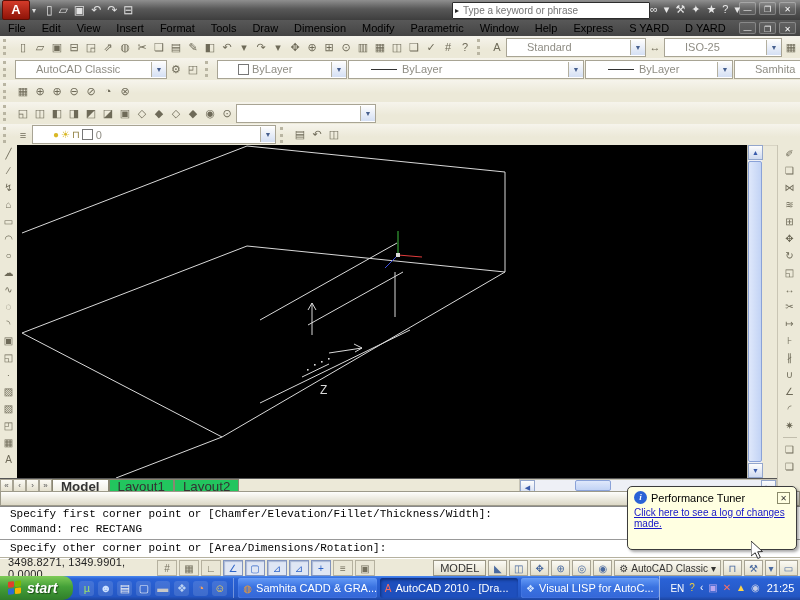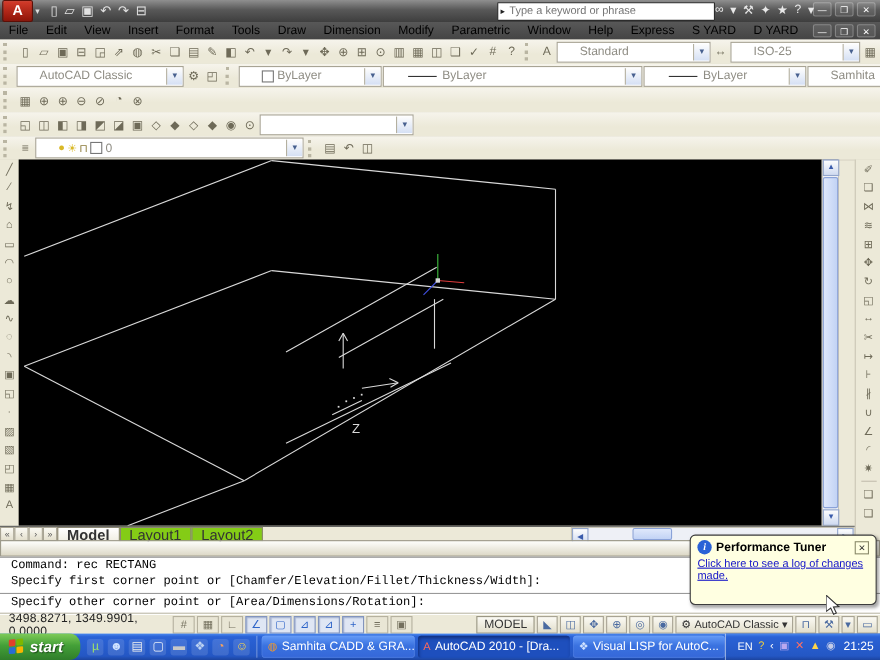--- a/index.html
+++ b/index.html
@@ -61,21 +61,21 @@
            display:flex;flex-direction:column}
   .sbtn{width:13px;height:13px;background:linear-gradient(#fdfdfd,#cfdaf0);border:1px solid #93a6cc;
         color:#3a5bab;font-size:7px;display:flex;align-items:center;justify-content:center;flex:none}
   #vthumb{margin:1px 0;flex:1;background:linear-gradient(90deg,#dfe8fb,#c2d3f5);border:1px solid #8aa2d8;border-radius:2px}
   
   #tabrow{left:0;top:478px;width:777px;height:13px;background:#ece9d8;border-top:1px solid #555;
           display:flex;align-items:stretch;font-size:10px}
   .navbtn{width:13px;background:linear-gradient(#fbfaf4,#e4e0ce);border:1px solid #a8a494;color:#555;
           font-size:8px;display:flex;align-items:center;justify-content:center;flex:none}
   .tab{padding:0 8px;border:1px solid #8a8672;border-bottom:none;display:flex;align-items:center;
-       background:#84cc16;color:#333;flex:none}
+       background:#22c55e;color:#333;flex:none}
   .tab.active{background:linear-gradient(#fff,#f0eee2);font-weight:bold}
   #hscroll{margin-left:auto;width:256px;display:flex;align-items:stretch;background:#eef0f6;border:1px solid #c6c3b4}
   #hthumb{width:34px;margin-left:40px;background:linear-gradient(#dfe8fb,#c2d3f5);border:1px solid #8aa2d8;border-radius:2px}
   #hsp{flex:1}
   
   #cmdsplit{left:0;top:491px;width:800px;height:15px;background:linear-gradient(#fefefc,#dcd8c6);border:1px solid #9d9a8a;box-sizing:border-box}
   #cmdwin{left:0;top:506px;width:800px;height:52px;background:#fff;border-top:1px solid #888;
           font-family:"Liberation Mono","DejaVu Sans Mono",monospace;font-size:11px;color:#000}
   #cmdwin .cl{padding:1px 0 0 10px;white-space:pre;height:14px}
   #cmdsep{border-top:1px solid #999;margin:2px 0 1px 0}
@@ -91,21 +91,21 @@
   .sb-ico{width:19px;height:16px;background:linear-gradient(#fbfaf4,#e2decb);border:1px solid #a8a494;
           display:flex;align-items:center;justify-content:center;font-size:10px;color:#4a6aa0;flex:none}
   #wscombo{display:flex;align-items:center;gap:3px;height:16px;border:1px solid #a8a494;
            background:linear-gradient(#fbfaf4,#e2decb);padding:0 4px;font-size:10px;color:#333}
   
   #balloon{left:627px;top:486px;width:170px;height:64px;background:#ffffe1;border:1px solid #3c3c3c;border-radius:5px;
            box-shadow:2px 2px 3px rgba(0,0,0,.35);z-index:40;padding:4px 6px;box-sizing:border-box}
   #balloon .hd{display:flex;align-items:center;gap:4px}
   #balloon .info{width:13px;height:13px;border-radius:50%;background:#2a62d6;color:#fff;font-size:9px;font-weight:bold;
                  font-family:"Liberation Serif",serif;text-align:center;line-height:13px;font-style:italic}
-  #balloon .bt{font-weight:bold;font-size:11px;color:#000}
+  #balloon .bt{font-weight:normal;font-size:11px;color:#000}
   #balloon .x{margin-left:auto;width:13px;height:12px;border:1px solid #8a8a6a;font-size:8px;line-height:11px;text-align:center;color:#333}
   #balloon .body{font-size:10px;color:#111;margin-top:3px;line-height:11px}
   #balloon .link{font-size:10px;color:#1515c8;text-decoration:underline;margin-top:3px;display:block}
   
   #taskbar{left:0;top:576px;width:800px;height:24px;background:linear-gradient(#4a88ef,#2a62d6 12%,#2457c4 85%,#1c449f);
            display:flex;align-items:center;z-index:30}
   #startbtn{height:24px;padding:0 16px 0 8px;background:linear-gradient(#7ecb58,#44a038 45%,#2f7d2a);
             border-radius:0 10px 10px 0;display:flex;align-items:center;gap:5px;color:#fff;
             font-weight:bold;font-style:italic;font-size:14px;text-shadow:1px 1px 1px #1c4d18}
   #flag{width:14px;height:14px;display:grid;grid-template-columns:6px 6px;grid-template-rows:6px 6px;gap:1px;transform:skewY(-6deg)}
@@ -515,22 +515,22 @@
   <div id="hscroll">
     <div class="sbtn">◀</div>
     <div id="hthumb"></div>
     <div id="hsp"></div>
     <div class="sbtn">▶</div>
   </div>
 </div>
 
 <div id="cmdsplit" class="abs"></div>
 <div id="cmdwin" class="abs">
+  <div class="cl">Specify first corner point or [Chamfer/Elevation/Fillet/Thickness/Width]:</div>
   <div class="cl">Command: rec RECTANG</div>
-  <div class="cl">Specify first corner point or [Chamfer/Elevation/Fillet/Thickness/Width]:</div>
   <div id="cmdsep"></div>
   <div class="cl">Specify other corner point or [Area/Dimensions/Rotation]:</div>
 </div>
 
 <div id="statusbar" class="abs">
   <div id="coords">3498.8271, 1349.9901, 0.0000</div>
   <span class="rep">
     
   <button class="toggle">
         <span>#</span>

